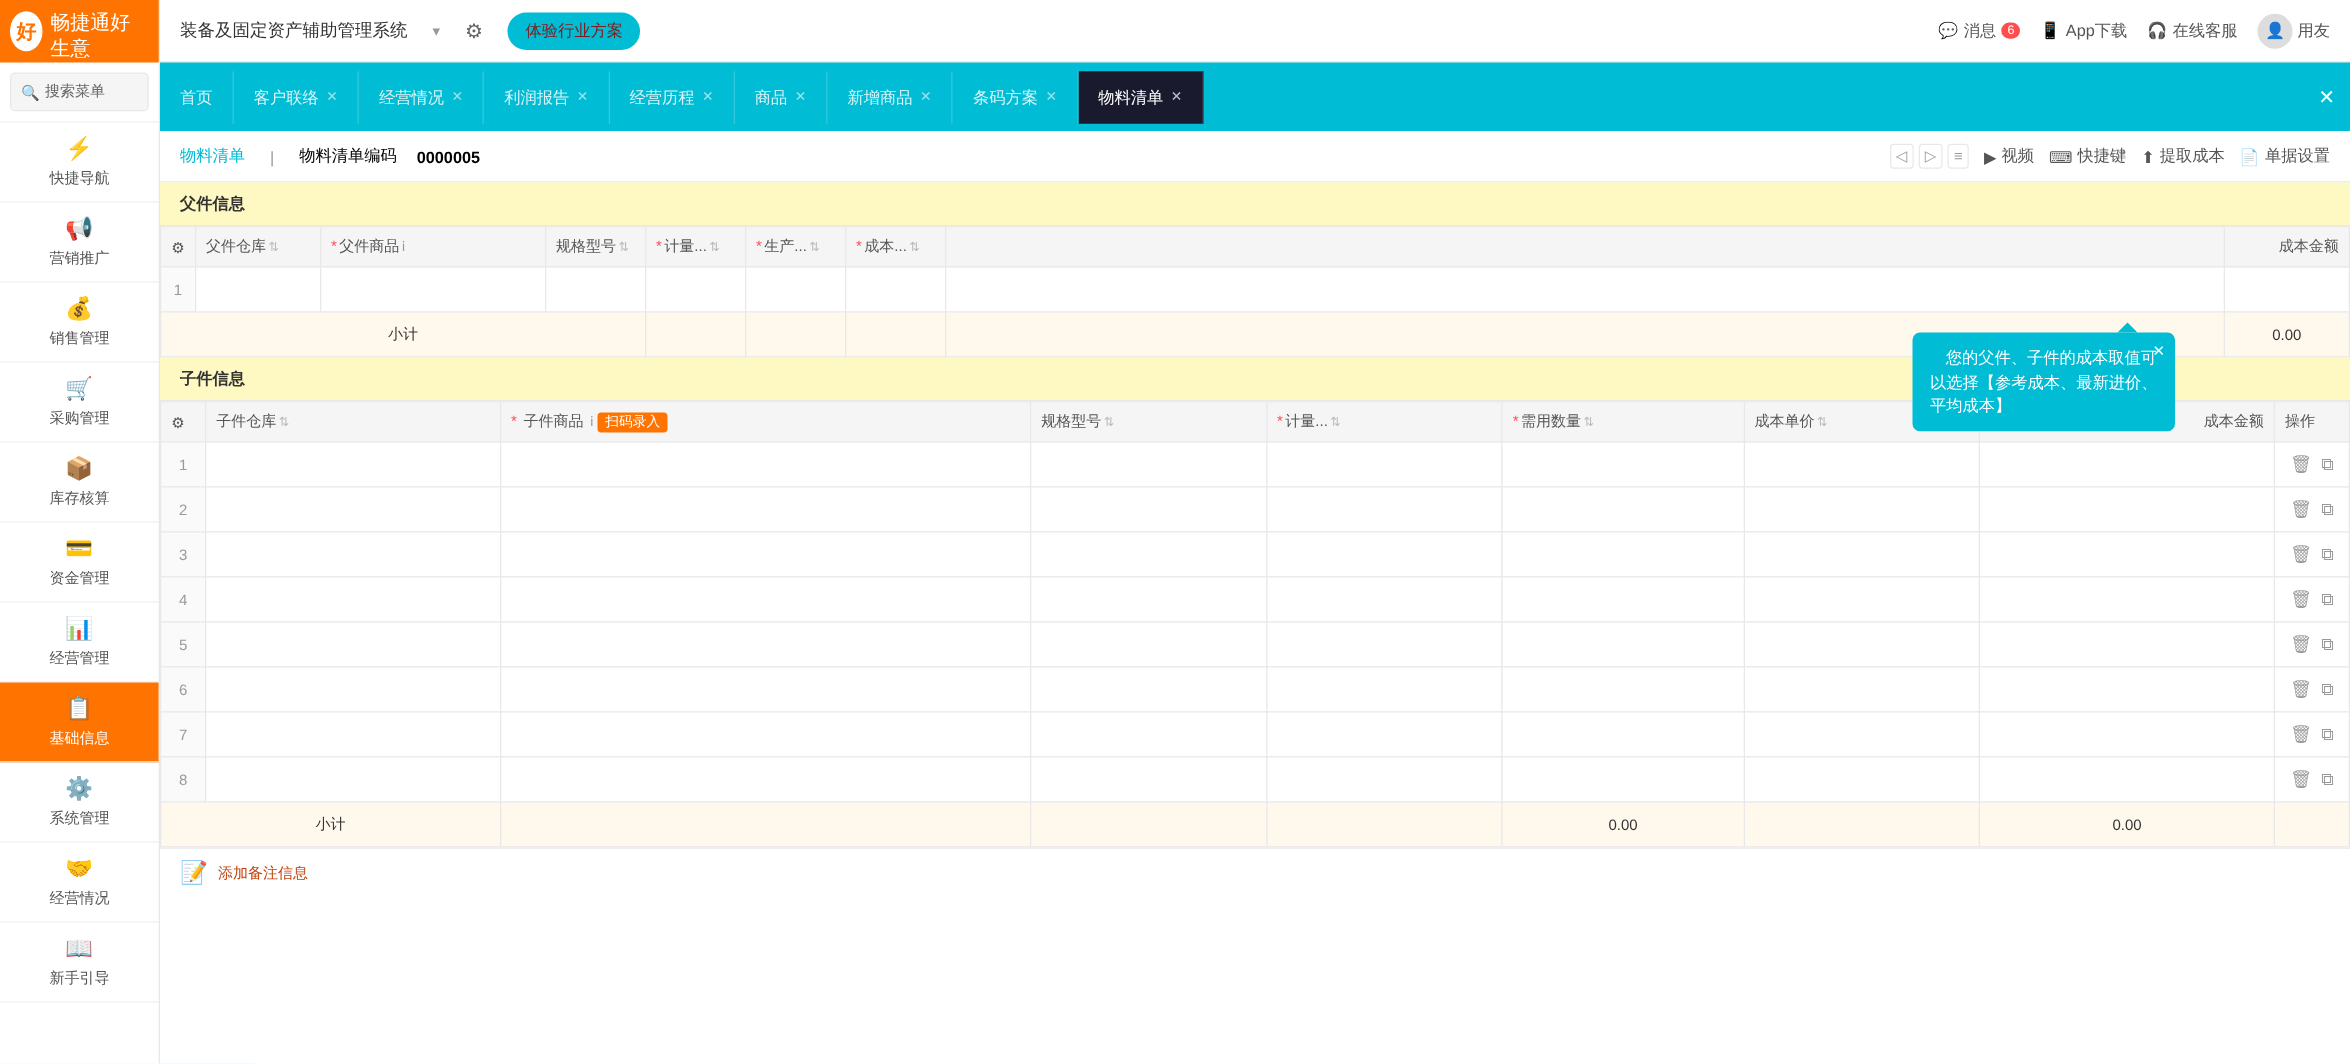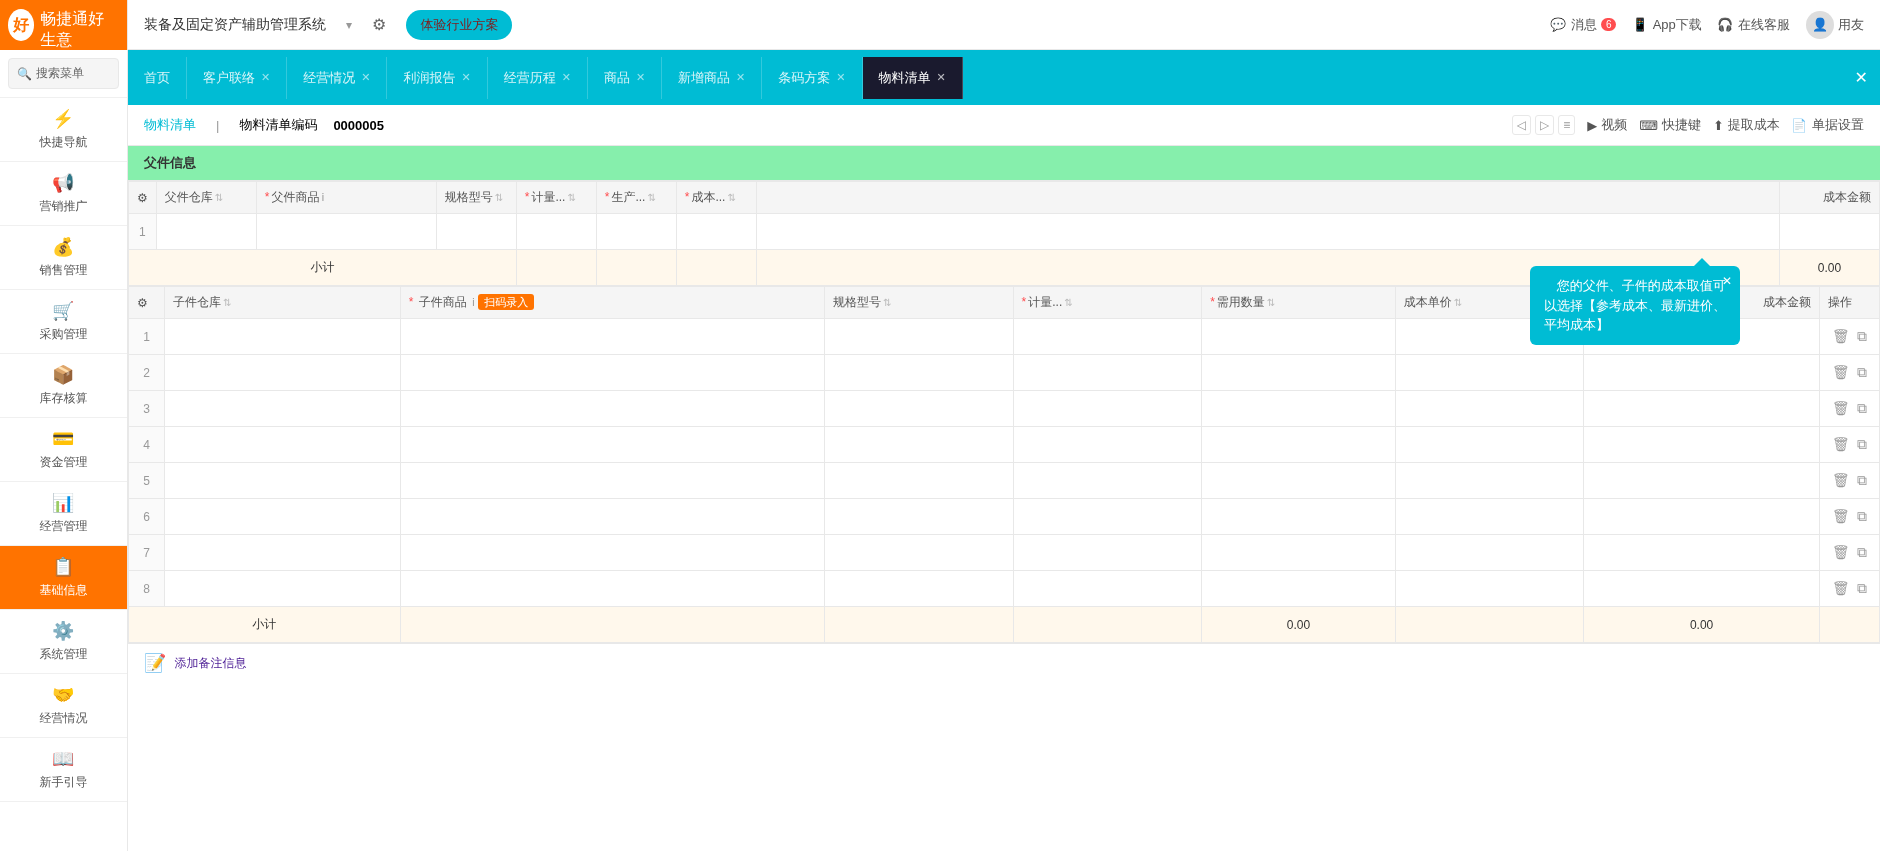--- a/index.html
+++ b/index.html
@@ -156,21 +156,21 @@
     }
     .page-action { cursor: pointer; display: flex; align-items: center; gap: 4px; color: #555; }
 
     
     .section { margin: 0; }
     .section-title {
       padding: 8px 16px;
       font-weight: bold;
       color: #333;
       font-size: 13px;
-      background: #86efac;
+      background: #fef9c3;
       border-bottom: 1px solid #e8e8e8;
     }
 
     
     .data-table {
       width: 100%;
       border-collapse: collapse;
       font-size: 12px;
     }
     .data-table th {
@@ -266,21 +266,21 @@
     
     .bottom-bar {
       background: #fff;
       border-top: 1px solid #e8e8e8;
       padding: 8px 16px;
       display: flex;
       align-items: center;
       gap: 8px;
     }
     .bottom-bar-icon { color: #00bcd4; font-size: 18px; }
-    .bottom-bar-text { color: #4c1d95; font-size: 12px; }
+    .bottom-bar-text { color: #c2410c; font-size: 12px; }
 
     
     .nav-arrows { display: flex; gap: 4px; }
     .nav-arrow { cursor: pointer; color: #999; padding: 2px 4px; border: 1px solid #e8e8e8; border-radius: 3px; font-size: 12px; }
 
     .th-sort { cursor: pointer; }
     .sort-icon { color: #bbb; margin-left: 2px; font-size: 10px; }
 
     .teal-line {
       width: 3px;
@@ -521,20 +521,23 @@
               <td></td>
               <td></td>
               <td></td>
               <td class="subtotal-val">0.00</td>
             </tr>
           </tbody>
         </table>
       </div>
 
       <div class="section">
+        <div class="section-title">
+          <span>子件信息</span>
+        </div>
         <table class="data-table">
           <thead>
             <tr>
               <th class="col-settings">⚙</th>
               <th class="col-warehouse th-sort">
                 <span>子件仓库</span><span class="sort-icon">⇅</span>
               </th>
               <th class="col-product">
                 <span class="required-star">*</span>
                 <span>子件商品</span>

